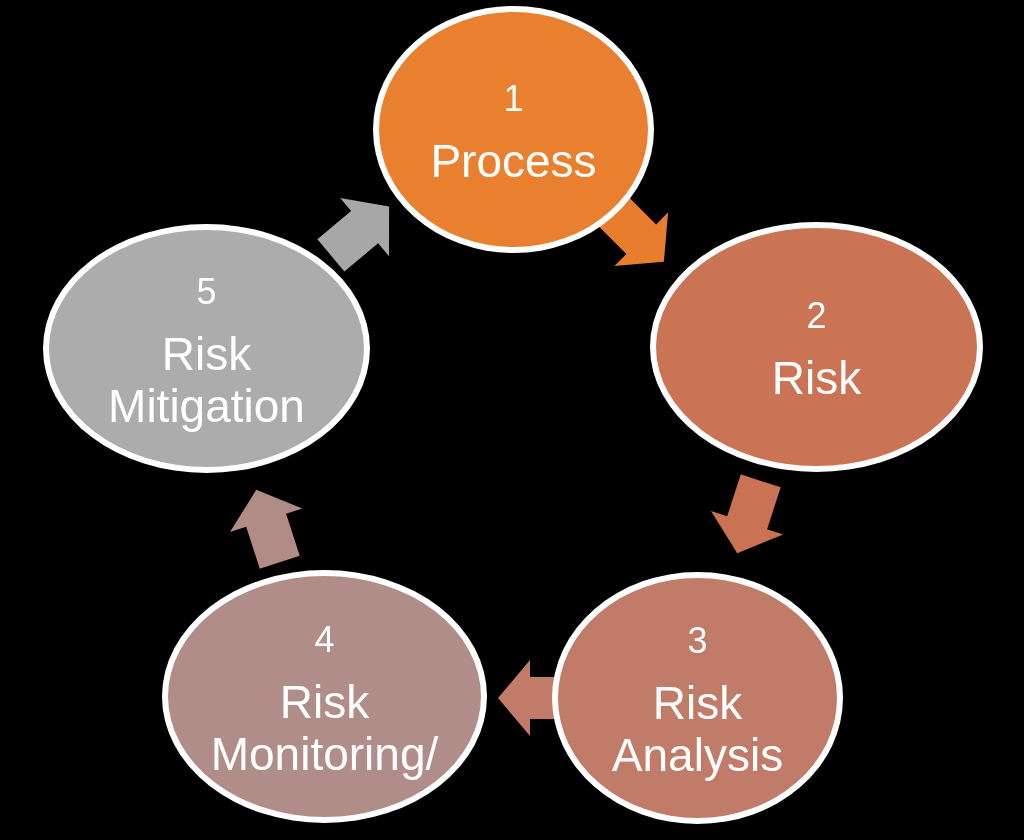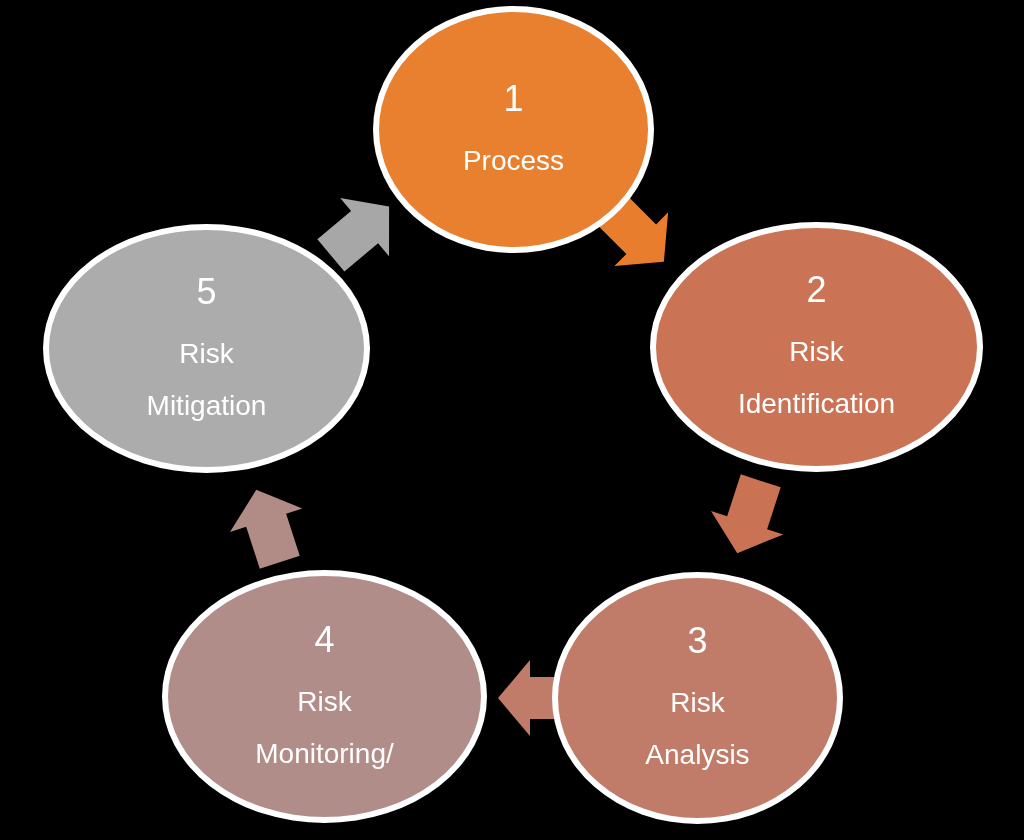--- a/index.html
+++ b/index.html
@@ -32,21 +32,21 @@
     justify-content: center;
     text-align: center;
     color: #fff;
   }
   .step-number {
     font-size: 36px;
     line-height: 52px;
     margin-bottom: 10px;
   }
   .step-label {
-    font-size: 28px;
+    font-size: 46px;
     line-height: 52px;
   }
   .ellipse.e1 { left: 373px; top: 6px;   width: 281px; height: 247px; }
   .ellipse.e2 { left: 650px; top: 222px; width: 333px; height: 250px; }
   .ellipse.e3 { left: 552px; top: 572px; width: 291px; height: 252px; }
   .ellipse.e4 { left: 162px; top: 570px; width: 325px; height: 253px; }
   .ellipse.e5 { left: 43px;  top: 224px; width: 327px; height: 249px; }
 </style>
 </head>
 <body>
@@ -66,21 +66,20 @@
     <div class="step-label">
       <div class="ln">Process</div>
       <div class="ln"></div>
     </div>
   </div>
 
   <div class="ellipse e2" style="background-color: rgb(203, 115, 85);">
     <div class="step-number">2</div>
     <div class="step-label">
       <div class="ln">Risk</div>
-      <div class="ln">Identification</div>
       <div class="ln"></div>
     </div>
   </div>
 
   <div class="ellipse e3" style="background-color: rgb(192, 124, 105);">
     <div class="step-number">3</div>
     <div class="step-label">
       <div class="ln">Risk</div>
       <div class="ln">Analysis</div>
       <div class="ln"></div>

